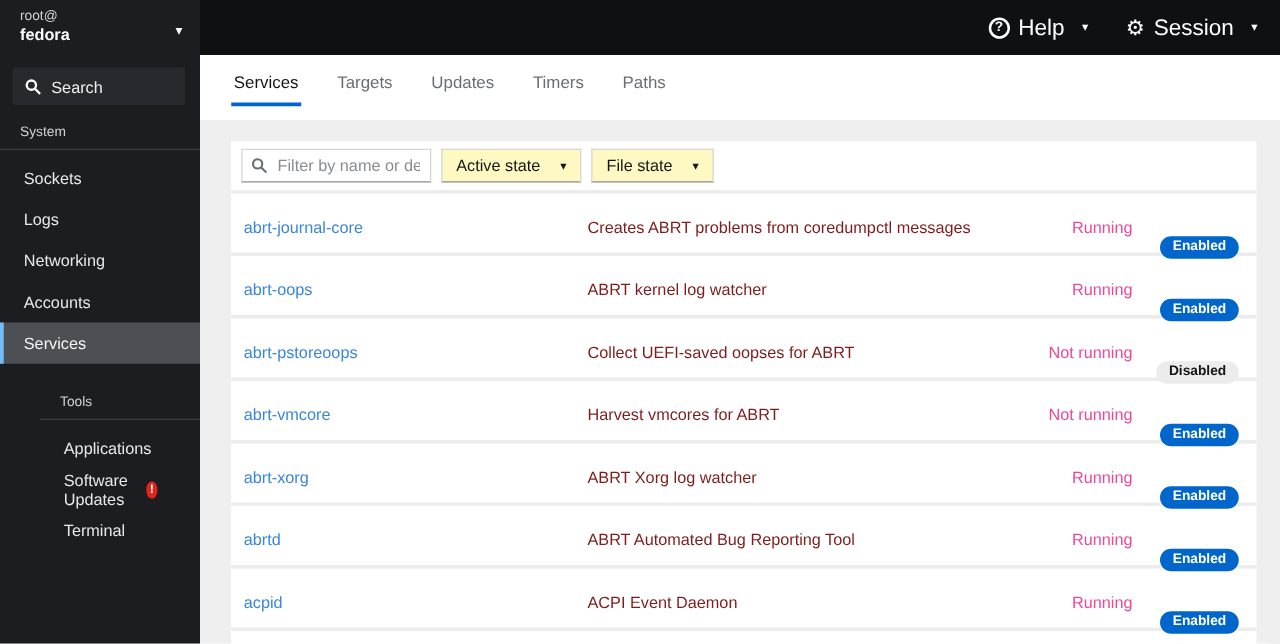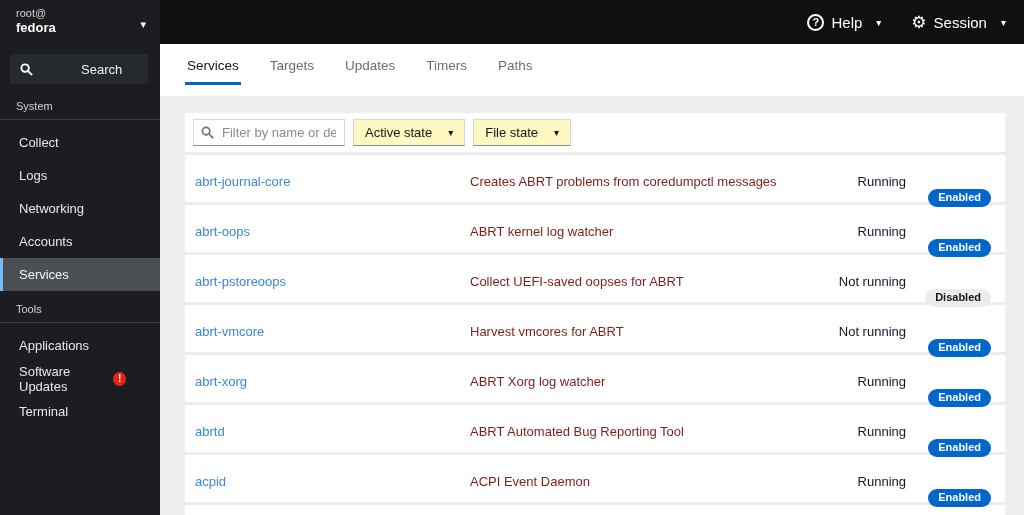--- a/index.html
+++ b/index.html
@@ -8,46 +8,46 @@
   .app { display:flex; width:1024px; height:515px; }
 
   
   .sidebar { width:160px; min-width:160px; height:100%; background:#1b1d21; color:#e8e8e8;
     display:flex; flex-direction:column; }
   .host-block { height:44px; padding:7px 14px 0 16px; position:relative; cursor:pointer; }
   .host-user { font-size:11px; color:#d2d2d2; line-height:13px; }
   .host-name { font-size:13px; font-weight:700; color:#fff; line-height:16px; }
   .host-caret { position:absolute; right:14px; top:18px; color:#fff; font-size:11px; }
   .search-box { margin:10px 12px 0 10px; height:30px; background:#26292d; border-radius:2px;
-    display:flex; align-items:center; padding:0 10px; color:#fff; cursor:text;gap:40px; }
+    display:flex; align-items:center; padding:0 10px; color:#fff; cursor:text; }
   .search-box svg { margin-right:8px; }
   .search-label { font-size:13px; color:#f0f0f0; }
   .nav-section { margin-top:12px; }
-  .nav-section + .nav-section { margin-top:8px; }
+  .nav-section + .nav-section { margin-top:21px;padding-left:32px; }
   .nav-section-title { font-size:11px; color:#d2d2d2; padding:4px 16px 7px; }
   .nav-section-divider { border:0; border-top:1px solid #3c3f42; }
   .nav-items { padding-top:6px; }
   .nav-item { height:33px; display:flex; align-items:center; padding:0 16px;
     font-size:13px; color:#e8e8e8; cursor:pointer; border-left:3px solid transparent; }
   .nav-item.selected { background:#4c4f53; border-left-color:#73bcf7; color:#f5f5f5; }
   .nav-badge { margin-left:auto; margin-right:18px; width:14px; height:14px; border-radius:50%;
     background:#e0241b; color:#fff; font-size:10px; font-weight:700; display:flex;
     align-items:center; justify-content:center; line-height:1; }
 
   
   .main { flex:1; display:flex; flex-direction:column; height:100%; background:#efefef; }
 
   .masthead { height:44px; background:#0f1012; display:flex; align-items:center;
     justify-content:flex-end; padding-right:18px; color:#fff; }
   .mast-group { display:flex; align-items:center; margin-left:30px; cursor:pointer; }
   .mast-icon { width:17px; height:17px; border:2px solid #fff; border-radius:50%;
     display:flex; align-items:center; justify-content:center; font-size:11px; font-weight:700;
     margin-right:7px; }
   .gear-glyph { font-size:17px; margin-right:7px; line-height:1; }
-  .mast-label { font-size:15px; color:#fff; }
+  .mast-label { font-size:18px; color:#fff; }
   .mast-caret { font-size:10px; color:#fff; margin-left:14px; }
 
   .tabstrip { height:52px; background:#fff; display:flex; align-items:flex-start;
     padding:14px 0 0 25px; }
   .tab { margin-right:27px; padding:0 2px 9px; font-size:13.5px; color:#6a6e73;
     border-bottom:3px solid transparent; cursor:pointer; }
   .tab.active { color:#151515; border-bottom-color:#0066cc; }
 
   .content { flex:1; padding:17px 19px 0 25px; overflow:hidden; }
   .card { background:#fff; }
@@ -63,21 +63,21 @@
     display:flex; align-items:center; padding:0 11px; margin-right:8px; font-size:13px;
     color:#151515; cursor:pointer; font-family:"Liberation Sans", sans-serif; }
   .dd-caret { font-size:10px; margin-left:16px; color:#151515; }
 
   .sep { height:3px; background:#ececec; }
   .row { height:47px; background:#fff; display:grid;
     grid-template-columns:275px 1fr auto 72px; align-items:center;
     padding:0 14px 0 10px; cursor:pointer; }
   .svc-name { color:#3a87d9; font-size:13px; text-decoration:none; }
   .svc-desc { font-size:13px; font-weight:400; color:#7f1d1d; }
-  .svc-state { font-size:13px; color:#0f172a; text-align:center; padding-right:13px; }
+  .svc-state { font-size:13px; color:#ec4899; text-align:center; padding-right:13px; }
   .badge { justify-self:end; font-size:11px; font-weight:700; border-radius:11px;
     padding:3px 10px 4px; line-height:1;margin-top:34px; }
   .badge.enabled { background:#0066cc; color:#fff; }
   .badge.disabled { background:#ececec; color:#151515; }
   .row.partial { height:13px; }
 </style>
 </head>
 <body>
 
 <div class="app">
@@ -94,21 +94,21 @@
         <line x1="8.6" y1="8.6" x2="13" y2="13" stroke="#fff" stroke-width="2"></line>
       </svg>
       <span class="search-label">Search</span>
     </div>
     <div id="nav-sections">
   <div class="nav-section">
     <div class="nav-section-title">System</div>
     <hr class="nav-section-divider">
     <div class="nav-items">
   <div class="nav-item">
-    <span>Collect</span>
+    <span>Sockets</span>
   </div>
 
   <div class="nav-item">
     <span>Logs</span>
   </div>
 
   <div class="nav-item">
     <span>Networking</span>
   </div>
 

